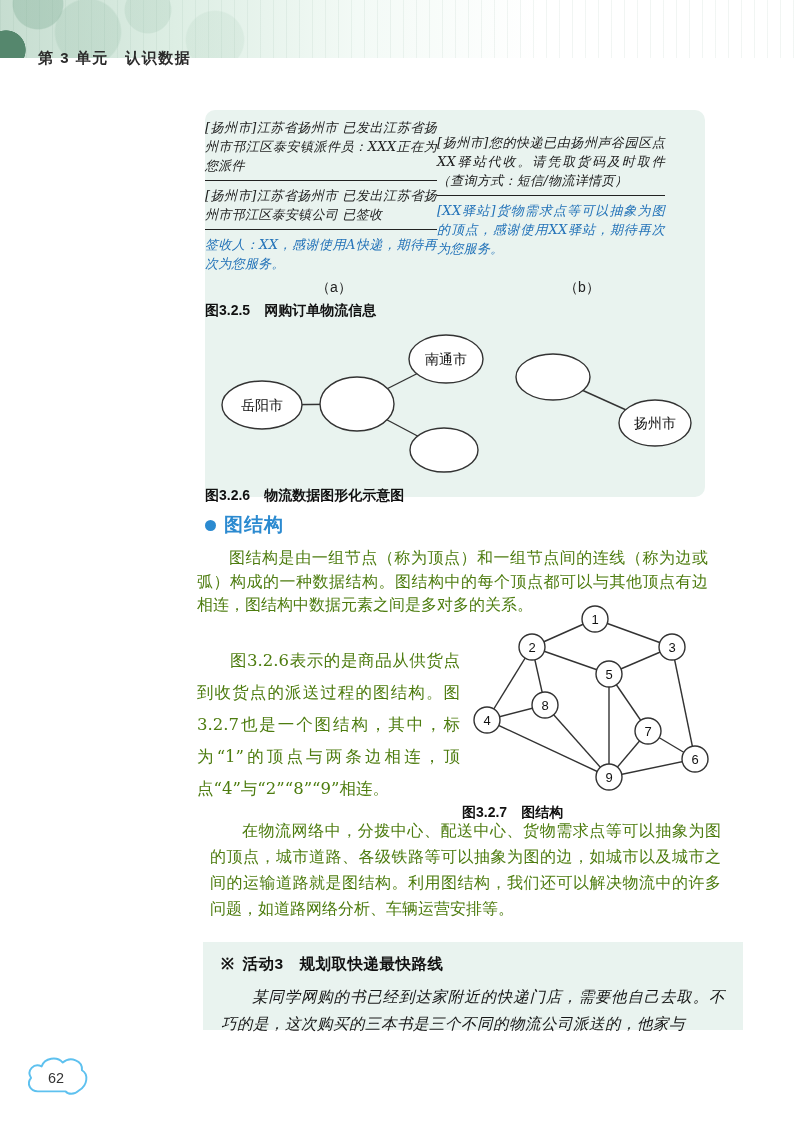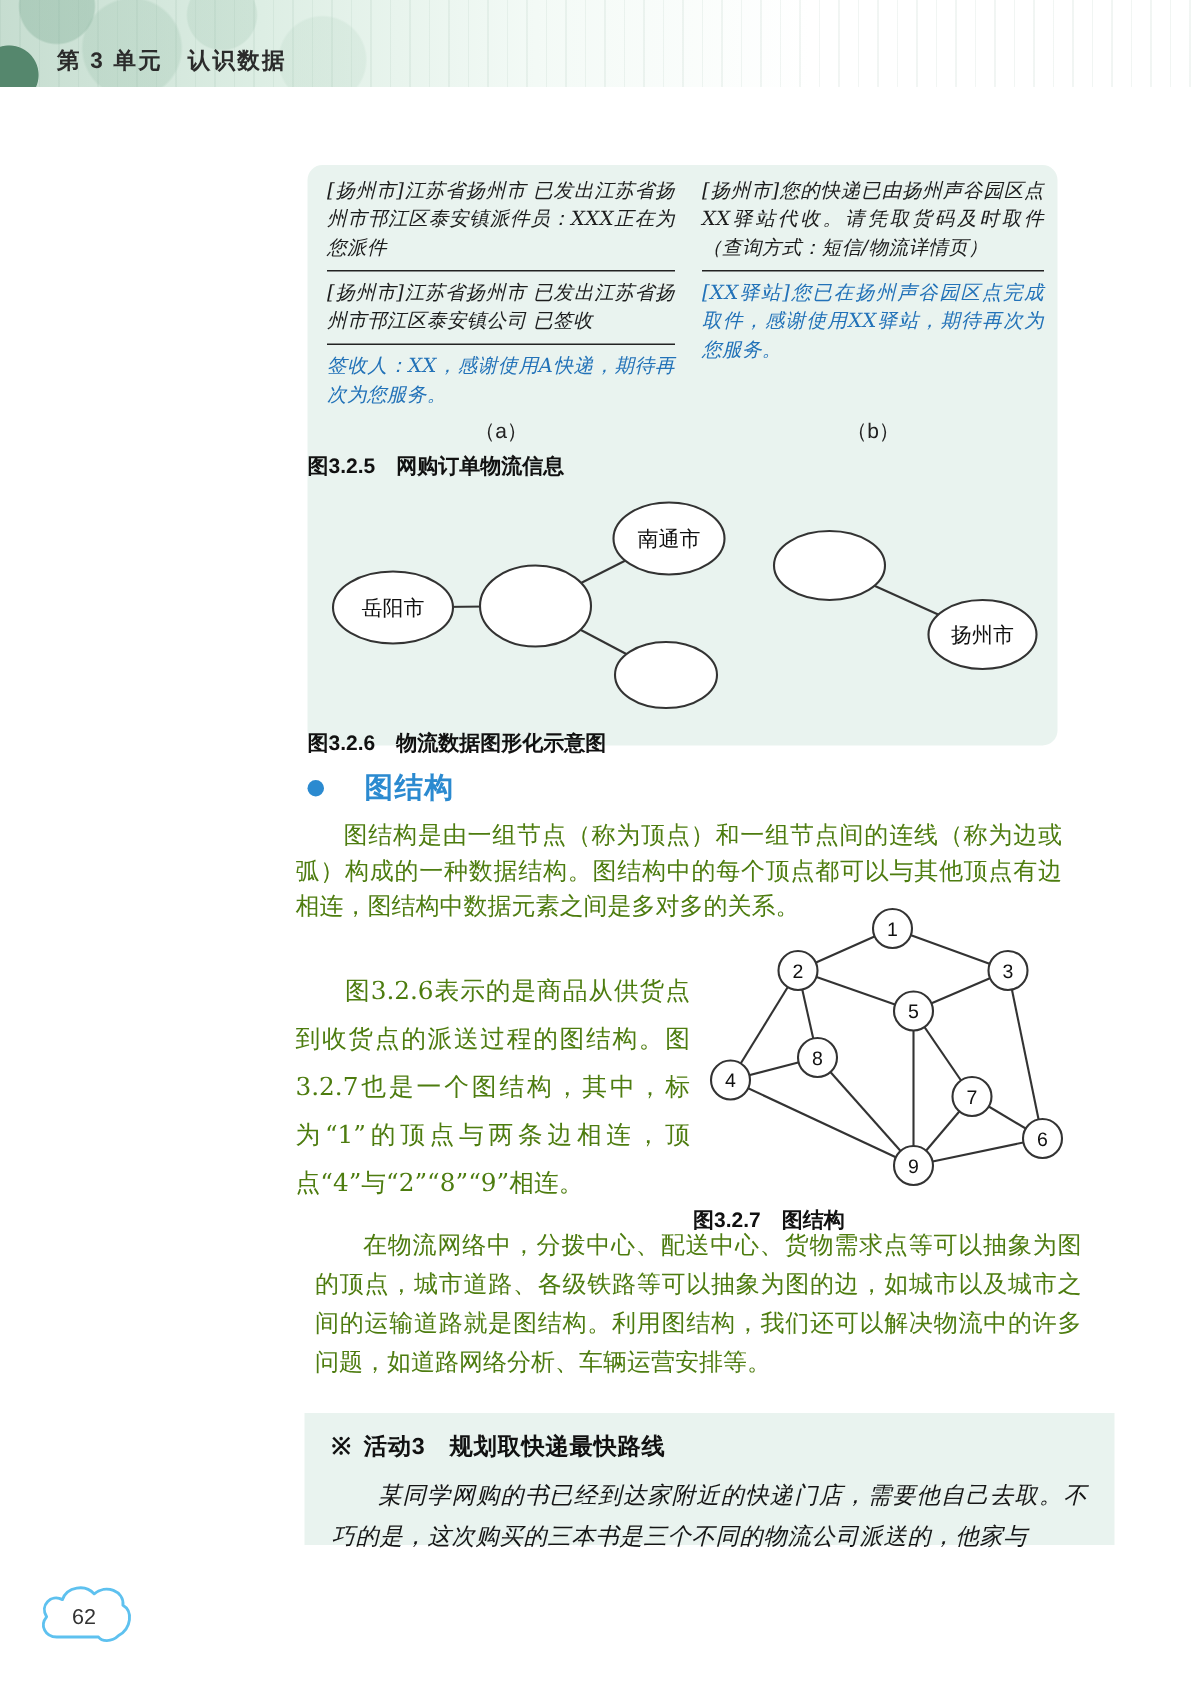--- a/index.html
+++ b/index.html
@@ -13,30 +13,30 @@
     background:
       radial-gradient(circle 20px at 6px 50px, #55876d 97%, transparent),
       radial-gradient(circle 26px at 38px 4px, rgba(130,175,152,.38) 95%, transparent),
       radial-gradient(circle 34px at 88px 32px, rgba(150,190,168,.26) 95%, transparent),
       radial-gradient(circle 24px at 148px 10px, rgba(150,190,168,.22) 95%, transparent),
       radial-gradient(circle 30px at 215px 40px, rgba(160,198,176,.16) 95%, transparent),
       repeating-linear-gradient(90deg, rgba(120,160,140,.10) 0 1px, transparent 1px 13px),
       linear-gradient(90deg, #c6ddd0 0%, #ddeee4 22%, #f3faf6 45%, #ffffff 68%);
   }
   .header-title{
-    position:absolute;left:38px;top:31px;font-size:15px;font-weight:bold;
+    position:absolute;left:38px;top:49px;font-size:15px;font-weight:bold;
     letter-spacing:1.5px;color:#2b2b2b;
   }
   
   .figure-panel{
     position:absolute;left:205px;top:110px;width:500px;height:387px;
     background:var(--panel-bg,#e9f3ef);border-radius:10px;box-sizing:border-box;
     padding-top:8px;
   }
-  .msg-row{display:flex;margin-left:13px;margin-right:9px;gap:18px;}
+  .msg-row{display:flex;margin-right:9px;align-items:center;}
   .msg-col{display:flex;flex-direction:column;}
   .msg-col-a{width:232px;}
   .msg-col-b{width:228px;}
   .msg{
     margin:0;font-family:"DejaVu Serif",serif;font-style:italic;
     font-size:13px;line-height:19px;letter-spacing:.3px;text-align:justify;
   }
   .msg-blue{color:var(--message-blue,#2272b8);}
   .sep{border-top:1.5px solid #222;margin:5px 0;}
   .sublabel-row{display:flex;margin-left:13px;margin-right:9px;gap:18px;margin-top:6px;}
@@ -46,21 +46,21 @@
     text-align:left;font-weight:bold;font-size:14px;color:#111;margin-top:5px;
   }
   .fig326-svg{display:block;margin-top:4px;}
   
   .g-edge{stroke:#333;stroke-width:1.4;}
   .g-node{fill:#fff;stroke:#333;stroke-width:1.4;}
   .g-label{font-family:"Liberation Sans",sans-serif;font-size:14px;fill:#111;text-anchor:middle;}
   .fig327 .g-label{font-size:13px;}
   
   .section-heading{
-    position:absolute;left:205px;top:512px;display:flex;align-items:center;gap:27px;
+    position:absolute;left:205px;top:512px;display:flex;align-items:center;gap:8px;
   }
   .bullet-dot{
     width:11px;height:11px;border-radius:50%;background:var(--accent-blue,#2b8ad0);
   }
   .section-heading-text{
     font-size:19px;font-weight:bold;color:var(--accent-blue,#2b8ad0);letter-spacing:1px;
   }
   .para{
     position:absolute;margin:0;text-align:justify;text-indent:2em;color:#4d7c0f;
   }
@@ -103,21 +103,21 @@
       <div class="msg-col msg-col-a">
         <p class="msg">[扬州市]江苏省扬州市 已发出江苏省扬州市邗江区泰安镇派件员：XXX正在为您派件</p>
         <div class="sep"></div>
         <p class="msg">[扬州市]江苏省扬州市 已发出江苏省扬州市邗江区泰安镇公司 已签收</p>
         <div class="sep"></div>
         <p class="msg msg-blue">签收人：XX，感谢使用A快递，期待再次为您服务。</p>
       </div>
       <div class="msg-col msg-col-b">
         <p class="msg">[扬州市]您的快递已由扬州声谷园区点XX驿站代收。请凭取货码及时取件（查询方式：短信/物流详情页）</p>
         <div class="sep"></div>
-        <p class="msg msg-blue">[XX驿站]您已在扬州声谷园区点完成取件，感谢使用XX驿站，期待再次为您服务。</p>
+        <p class="msg msg-blue">[XX驿站]货物需求点等可以抽象为图的顶点，感谢使用XX驿站，期待再次为您服务。</p>
       </div>
     </div>
     <div class="sublabel-row">
       <div class="sublabel">（a）</div>
       <div class="sublabel">（b）</div>
     </div>
     <div class="fig-caption">图3.2.5　网购订单物流信息</div>
     <svg class="fig326-svg" width="500" height="158" viewBox="0 0 500 158">
         <line x1="57" y1="81" x2="152" y2="80" class="g-edge"></line>
         <line x1="152" y1="80" x2="241" y2="35" class="g-edge"></line>

